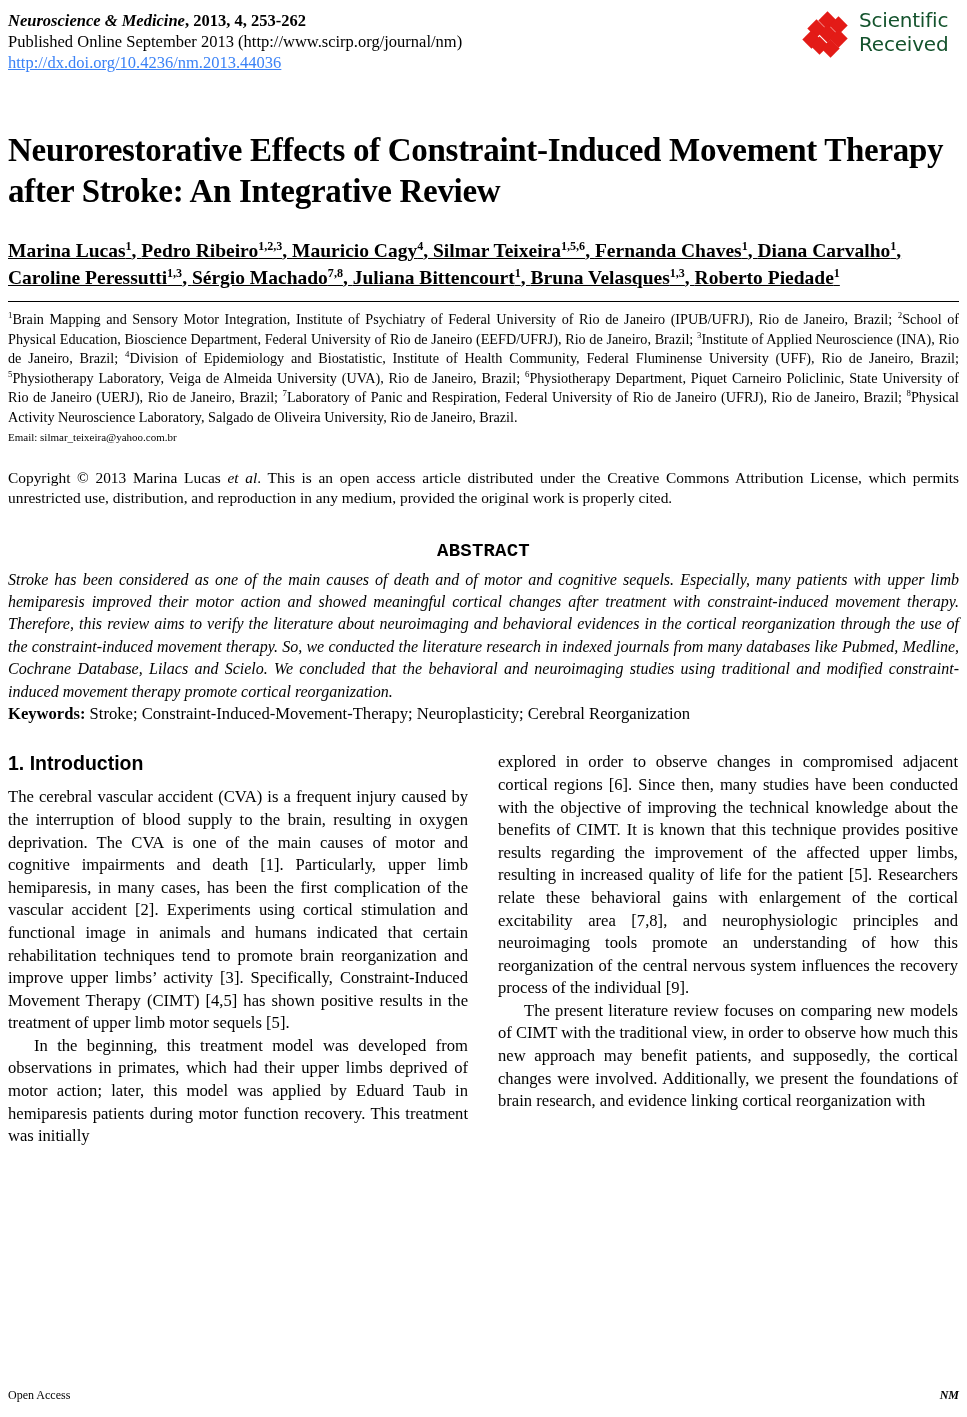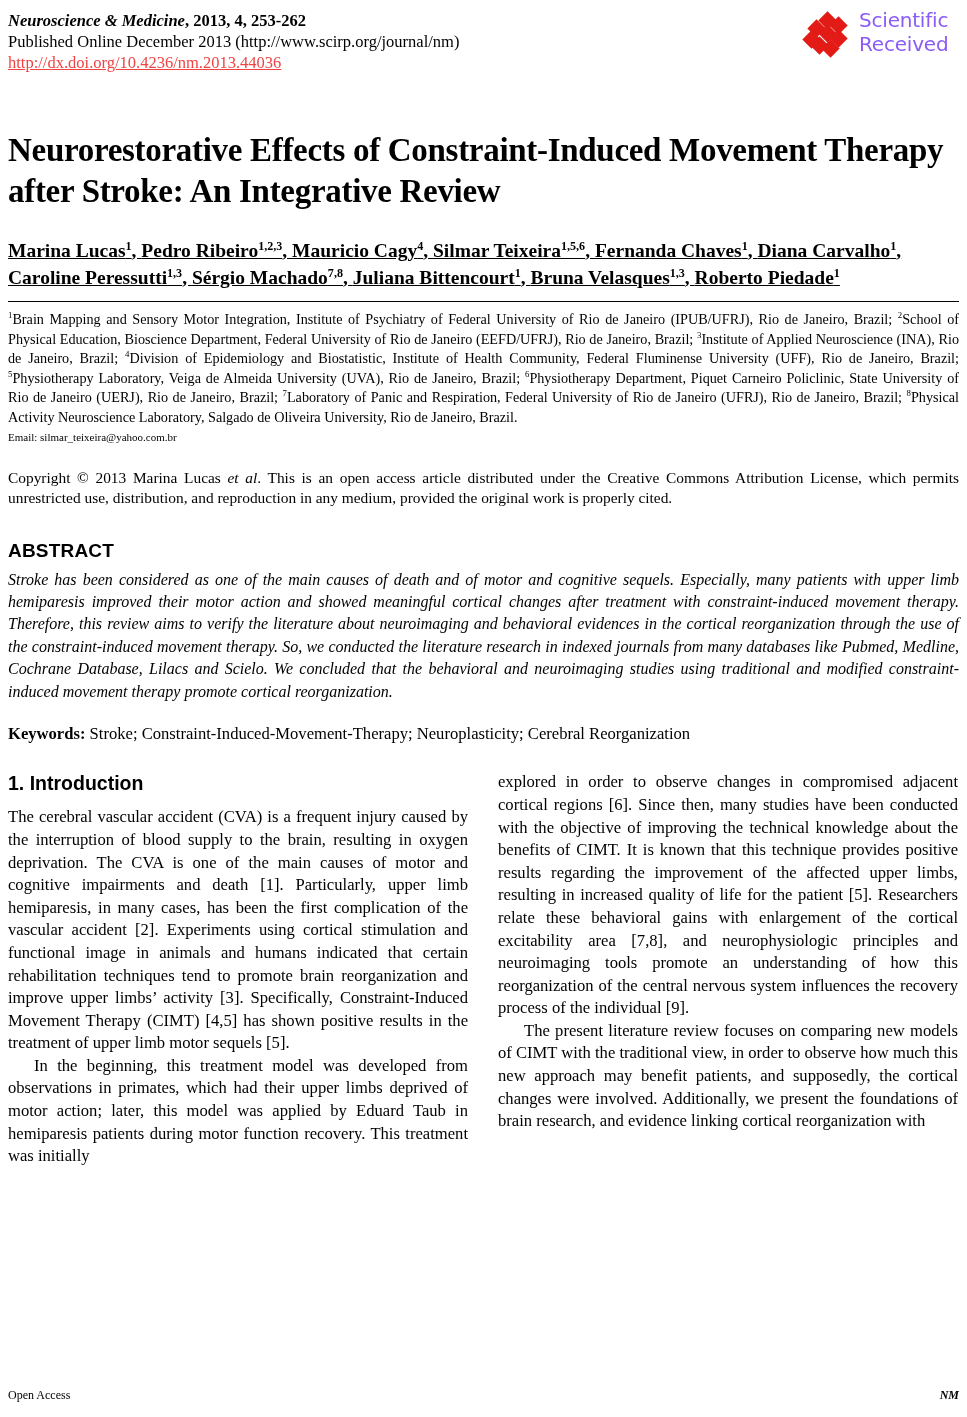--- a/index.html
+++ b/index.html
@@ -45,21 +45,21 @@
     font-weight: bold;
   }
   .pub-line {
     font-size: 16.5px;
     line-height: 21px;
     font-weight: normal;
   }
   .doi-line {
     font-size: 16.5px;
     line-height: 21px;
-    color: #ef4444;
+    color: #3b82f6;
     text-decoration: underline;
     display: inline-block;
   }
   .logo {
     position: absolute;
     right: 2px;
     top: 0px;
     width: 180px;
     height: 56px;
   }
@@ -77,21 +77,21 @@
     background: #e31b17;
     transform: rotate(45deg);
   }
   .logo-text {
     position: absolute;
     left: 82px;
     top: -2px;
     font-family: "DejaVu Sans", sans-serif;
     font-size: 20px;
     line-height: 24px;
-    color: #8b5cf6;
+    color: #14532d;
     letter-spacing: -0.2px;
   }
 
   
   .title {
     margin-top: 48px;
     font-size: 33px;
     line-height: 41px;
     font-weight: bold;
     letter-spacing: -0.3px;
@@ -146,32 +146,32 @@
     text-align: justify;
   }
   .copyright em { font-style: italic; }
 
   
   .abstract-head {
     margin-top: 30px;
     font-size: 19px;
     line-height: 24px;
     font-weight: bold;
-    font-family: Liberation Sans, sans-serif;
+    font-family: Liberation Mono, monospace;
     letter-spacing: 0.2px;
+    text-align: center;
   }
   .abstract-body {
     margin-top: 6px;
     font-size: 16px;
     line-height: 22.4px;
     text-align: justify;
     font-style: italic;
   }
   .keywords {
-    margin-top: 20px;
     font-size: 16.6px;
     line-height: 22.4px;
   }
   .keywords b { font-weight: bold; }
 
   
   .columns {
     margin-top: 26px;
     display: flex;
     gap: 30px;
@@ -213,21 +213,21 @@
 </head>
 <body>
 
 <div class="page">
   <div class="content">
 
     <div class="masthead">
       <div class="journal-line">
         <span class="journal-name">Neuroscience &amp; Medicine</span><span>, 2013, 4, 253-262</span>
       </div>
-      <div class="pub-line">Published Online December 2013 (http://www.scirp.org/journal/nm)</div>
+      <div class="pub-line">Published Online September 2013 (http://www.scirp.org/journal/nm)</div>
       <div><a class="doi-line">http://dx.doi.org/10.4236/nm.2013.44036</a></div>
 
       <div class="logo">
         <div class="logo-mark">
           <span class="dia" style="left:16px; top:0px;"></span>
           <span class="dia" style="left:27px; top:5px;"></span>
           <span class="dia" style="left:5px; top:8px;"></span>
           <span class="dia" style="left:16px; top:13px;"></span>
           <span class="dia" style="left:27px; top:18px;"></span>
           <span class="dia" style="left:0px; top:19px;"></span>

